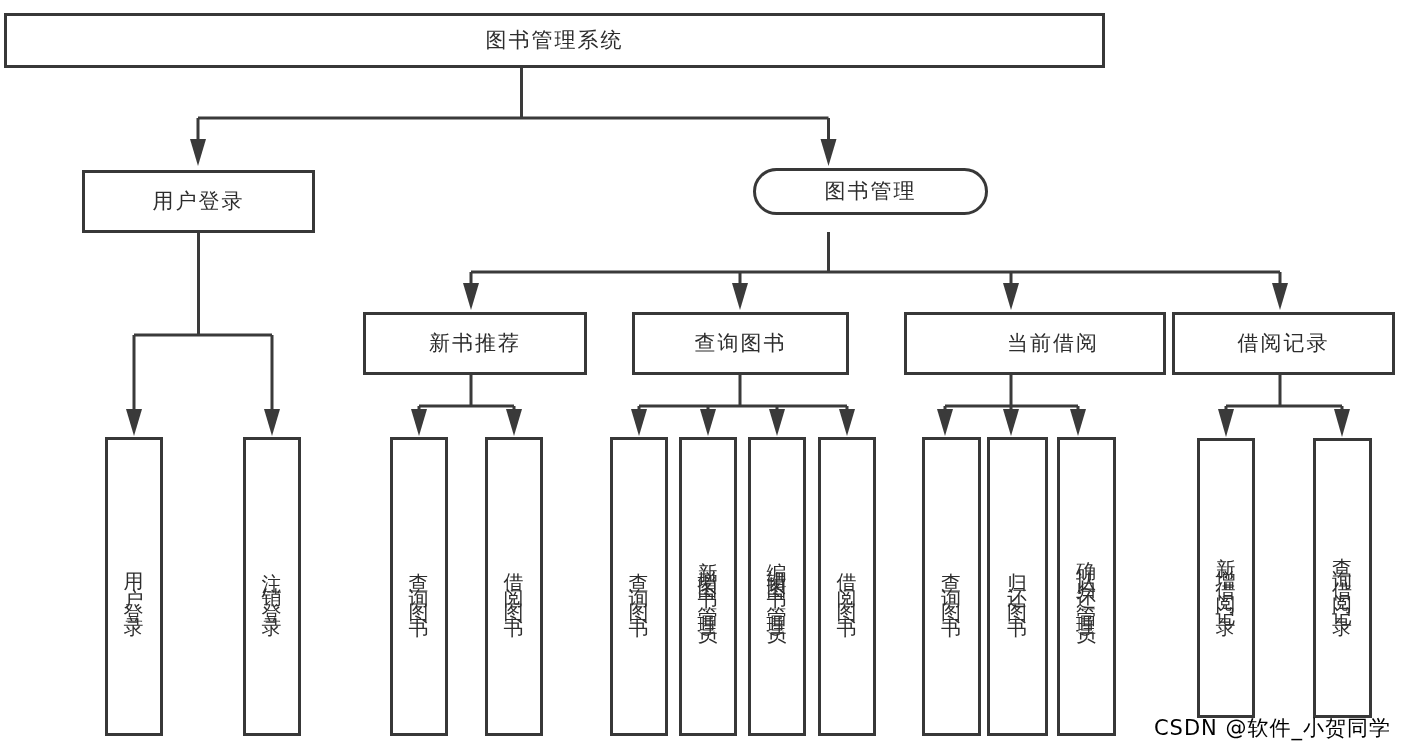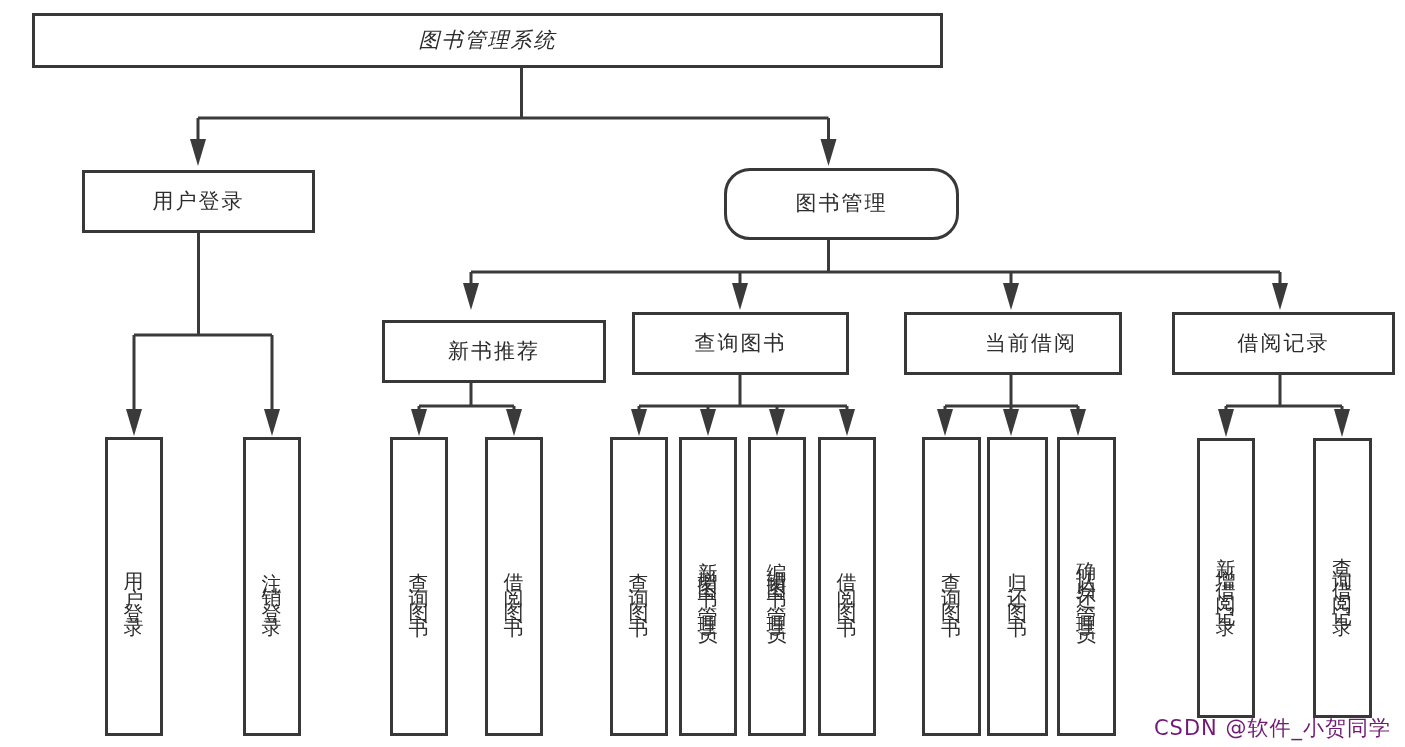--- a/index.html
+++ b/index.html
@@ -20,27 +20,27 @@
     box-sizing:border-box;
     background:#ffffff;
     border:3px solid #383838;
     display:flex;align-items:center;justify-content:center;
     text-align:center;
     font-size:21px;
     letter-spacing:2px;
     line-height:1.2;
     white-space:nowrap;
   }
-  .root{left:32px;top:13px;width:911px;height:55px;font-style:italic;}
+  .root{left:4px;top:13px;width:1101px;height:55px;}
   .l2a{left:82px; top:170px;width:233px;height:63px;}
-  .l2b{left:724px;top:168px;width:235px;height:72px;border-radius:26px;}
+  .l2b{left:753px;top:168px;width:235px;height:47px;border-radius:26px;}
   .l3{top:312px;height:63px;}
-  .l3a{left:382px; width:224px;margin-top:8px;}
+  .l3a{left:363px; width:224px;}
   .l3b{left:632px; width:217px;}
-  .l3c{left:904px; width:218px;padding-left:36px;}
+  .l3c{left:904px; width:262px;padding-left:36px;}
   .l3d{left:1172px;width:223px;font-family:Liberation Serif, serif;}
 
   .leaf{
     top:437px;width:58px;height:299px;
     font-size:20px;
     writing-mode:vertical-rl;
     text-orientation:mixed;
     white-space:normal;
   }
   .ls-s{letter-spacing:15px;}
@@ -49,21 +49,21 @@
   .lf1{left:105px}.lf2{left:243px}.lf3{left:390px}.lf4{left:485px}
   .lf5{left:610px}.lf6{left:679px}.lf7{left:748px}.lf8{left:818px}
   .lf9{left:922px;width:59px}.lf10{left:987px;width:61px}.lf11{left:1057px;width:59px}
   .lf12{left:1197px;top:438px;height:280px}
   .lf13{left:1313px;top:438px;height:280px;width:59px}
 
   .watermark{
     position:absolute;
     right:14px;bottom:5px;
     font-size:21px;
-    color:#701a75;
+    color:#000000;
     letter-spacing:1px;
     white-space:nowrap;
   }
 </style>
 </head>
 <body>
 
 <div id="canvas">
 
   <svg id="wires" viewBox="0 0 1405 747" xmlns="http://www.w3.org/2000/svg">

